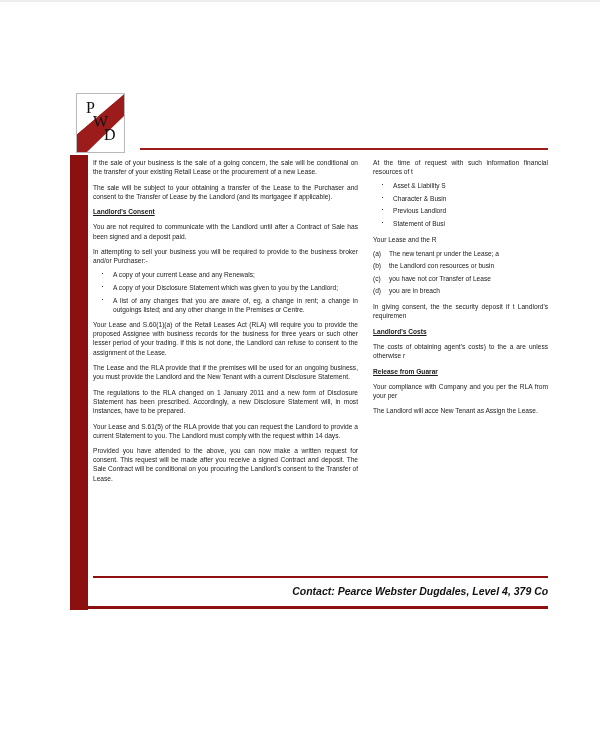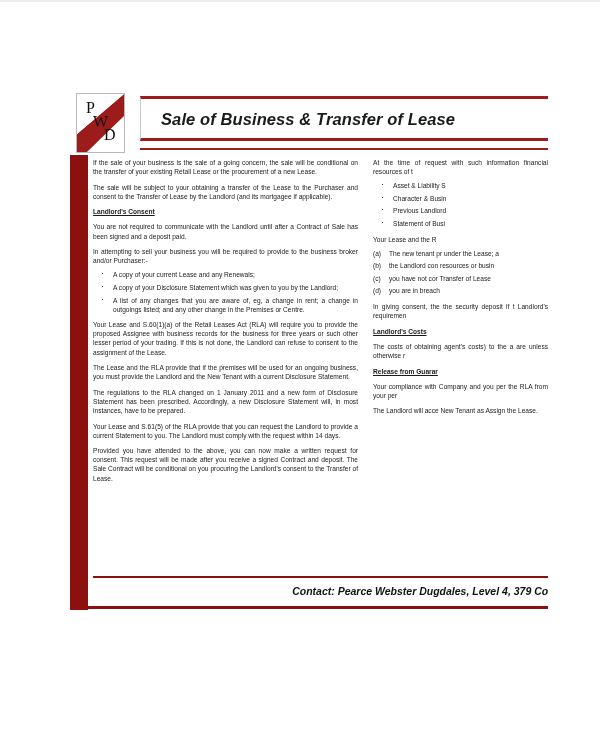--- a/index.html
+++ b/index.html
@@ -225,23 +225,20 @@
         <svg class="logo-svg" viewBox="0 0 47 58" preserveAspectRatio="none">
           <rect x="0" y="0" width="47" height="58" fill="#ffffff"></rect>
           <polygon points="47,0 47,22 10,58 0,58 0,40" fill="#9c1c1c"></polygon>
           <polygon points="47,0 22,0 0,24 0,40" fill="#ffffff"></polygon>
           <text x="9" y="19" font-family="'Liberation Serif', serif" font-size="16" fill="#111111">P</text>
           <text x="16" y="33" font-family="'Liberation Serif', serif" font-size="16" fill="#111111">W</text>
           <text x="27" y="46" font-family="'Liberation Serif', serif" font-size="16" fill="#111111">D</text>
         </svg>
       </div>
 
-      <div class="title-bar">
-        <div class="title-text">Sale of Business &amp; Transfer of Lease</div>
-      </div>
       <div class="header-rule"></div>
     </div>
 
     <div class="doc-body">
       <div class="red-sidebar"></div>
 
       <div class="columns">
 
         <div class="col col-left">
           <p>If the sale of your business is the sale of a going concern, the sale will be conditional on the transfer of your existing Retail Lease or the procurement of a new Lease.</p>

